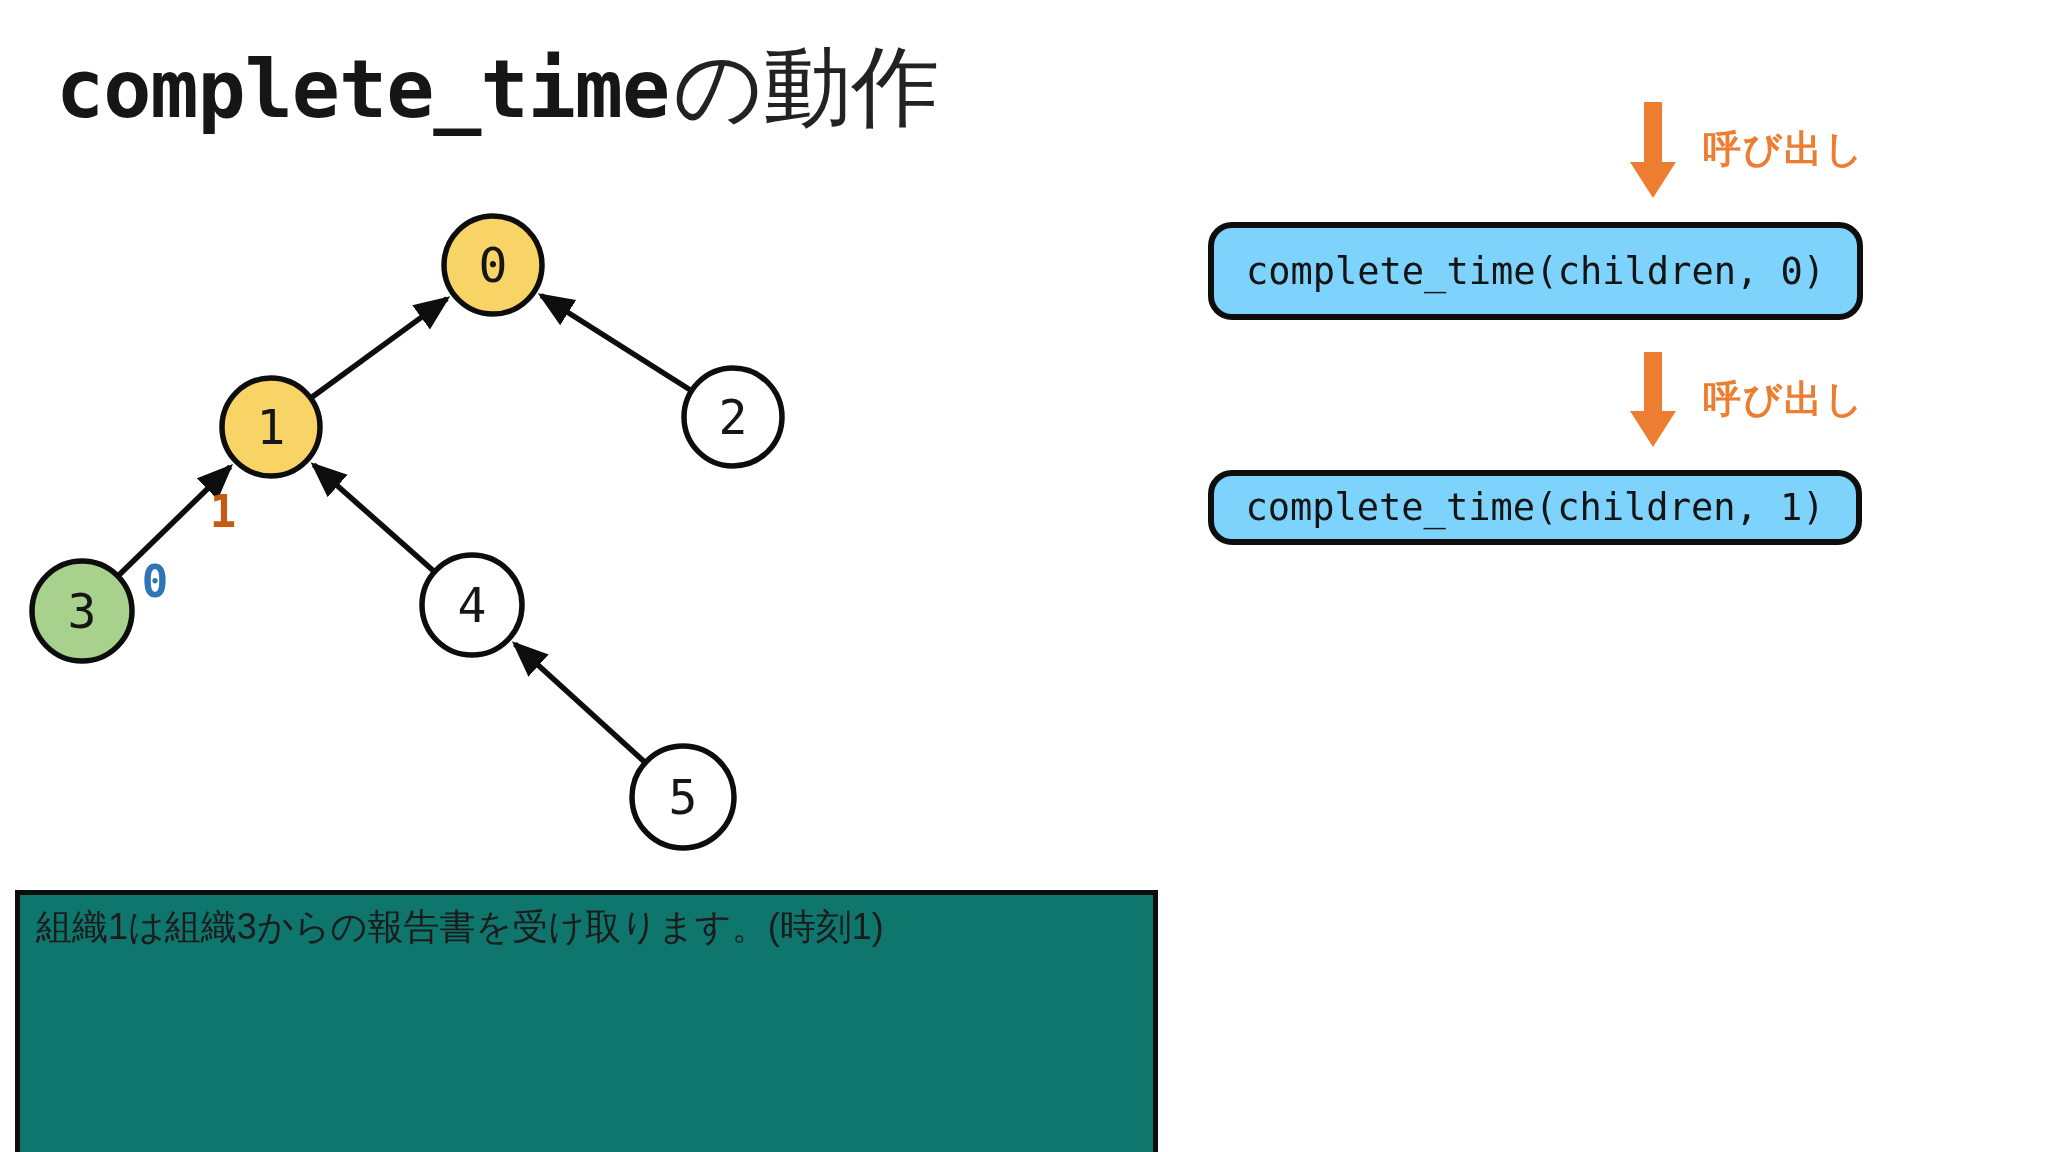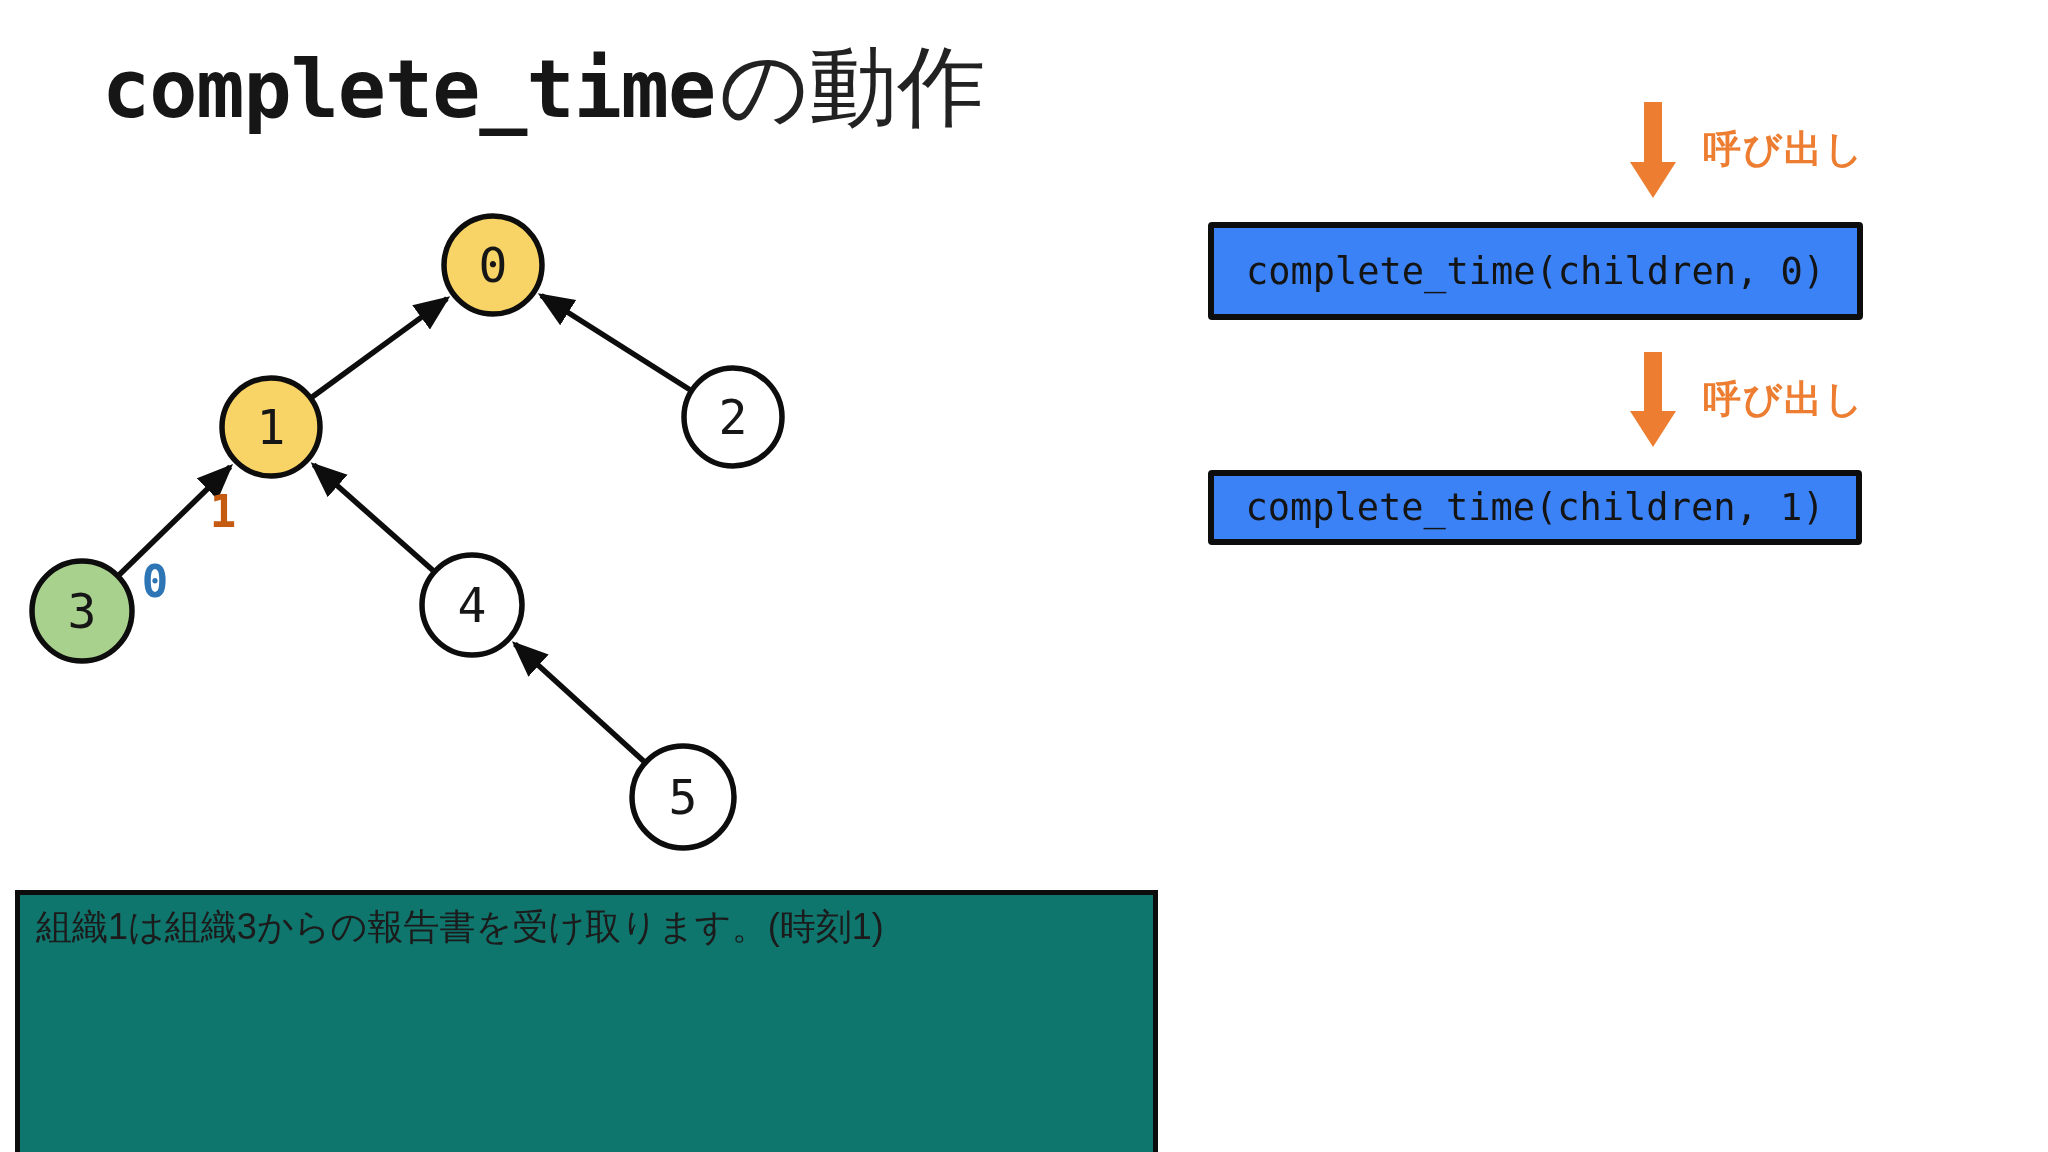--- a/index.html
+++ b/index.html
@@ -15,21 +15,20 @@
     font-family:"Liberation Sans", sans-serif;
     color:#111;
   }
   .slide{position:absolute;inset:0;}
 
   
   .title{
     position:absolute;left:56px;top:28px;
     display:flex;align-items:baseline;
     white-space:nowrap;
-    margin-left:46px;
   }
   .title .code{
     font-family:"DejaVu Sans Mono", monospace;
     font-size:80px;font-weight:600;letter-spacing:-1px;color:#161616;
   }
   .title .suffix{
     font-family:Liberation Sans, sans-serif;
     font-weight:200;font-size:88px;color:#222;margin-left:4px;
   }
 
@@ -46,23 +45,23 @@
     border-top:36px solid var(--accent,#ED7D31);
   }
   .call-label{
     position:absolute;
     font-size:38px;font-weight:bold;color:var(--accent,#ED7D31);
     white-space:nowrap;letter-spacing:2px;
   }
   .code-box{
     position:absolute;
     box-sizing:border-box;
-    background:#3b82f6;
+    background:#7dd3fc;
     border:6px solid var(--ink,#0d0d0d);
-    border-radius:4px;
+    border-radius:24px;
     display:flex;align-items:center;justify-content:center;
   }
   .code-box .code-text{
     font-family:"DejaVu Sans Mono", monospace;
     font-size:37px;color:#141414;white-space:pre;
   }
 
   
   .caption-box{
     position:absolute;left:15px;top:890px;width:1143px;height:293px;

